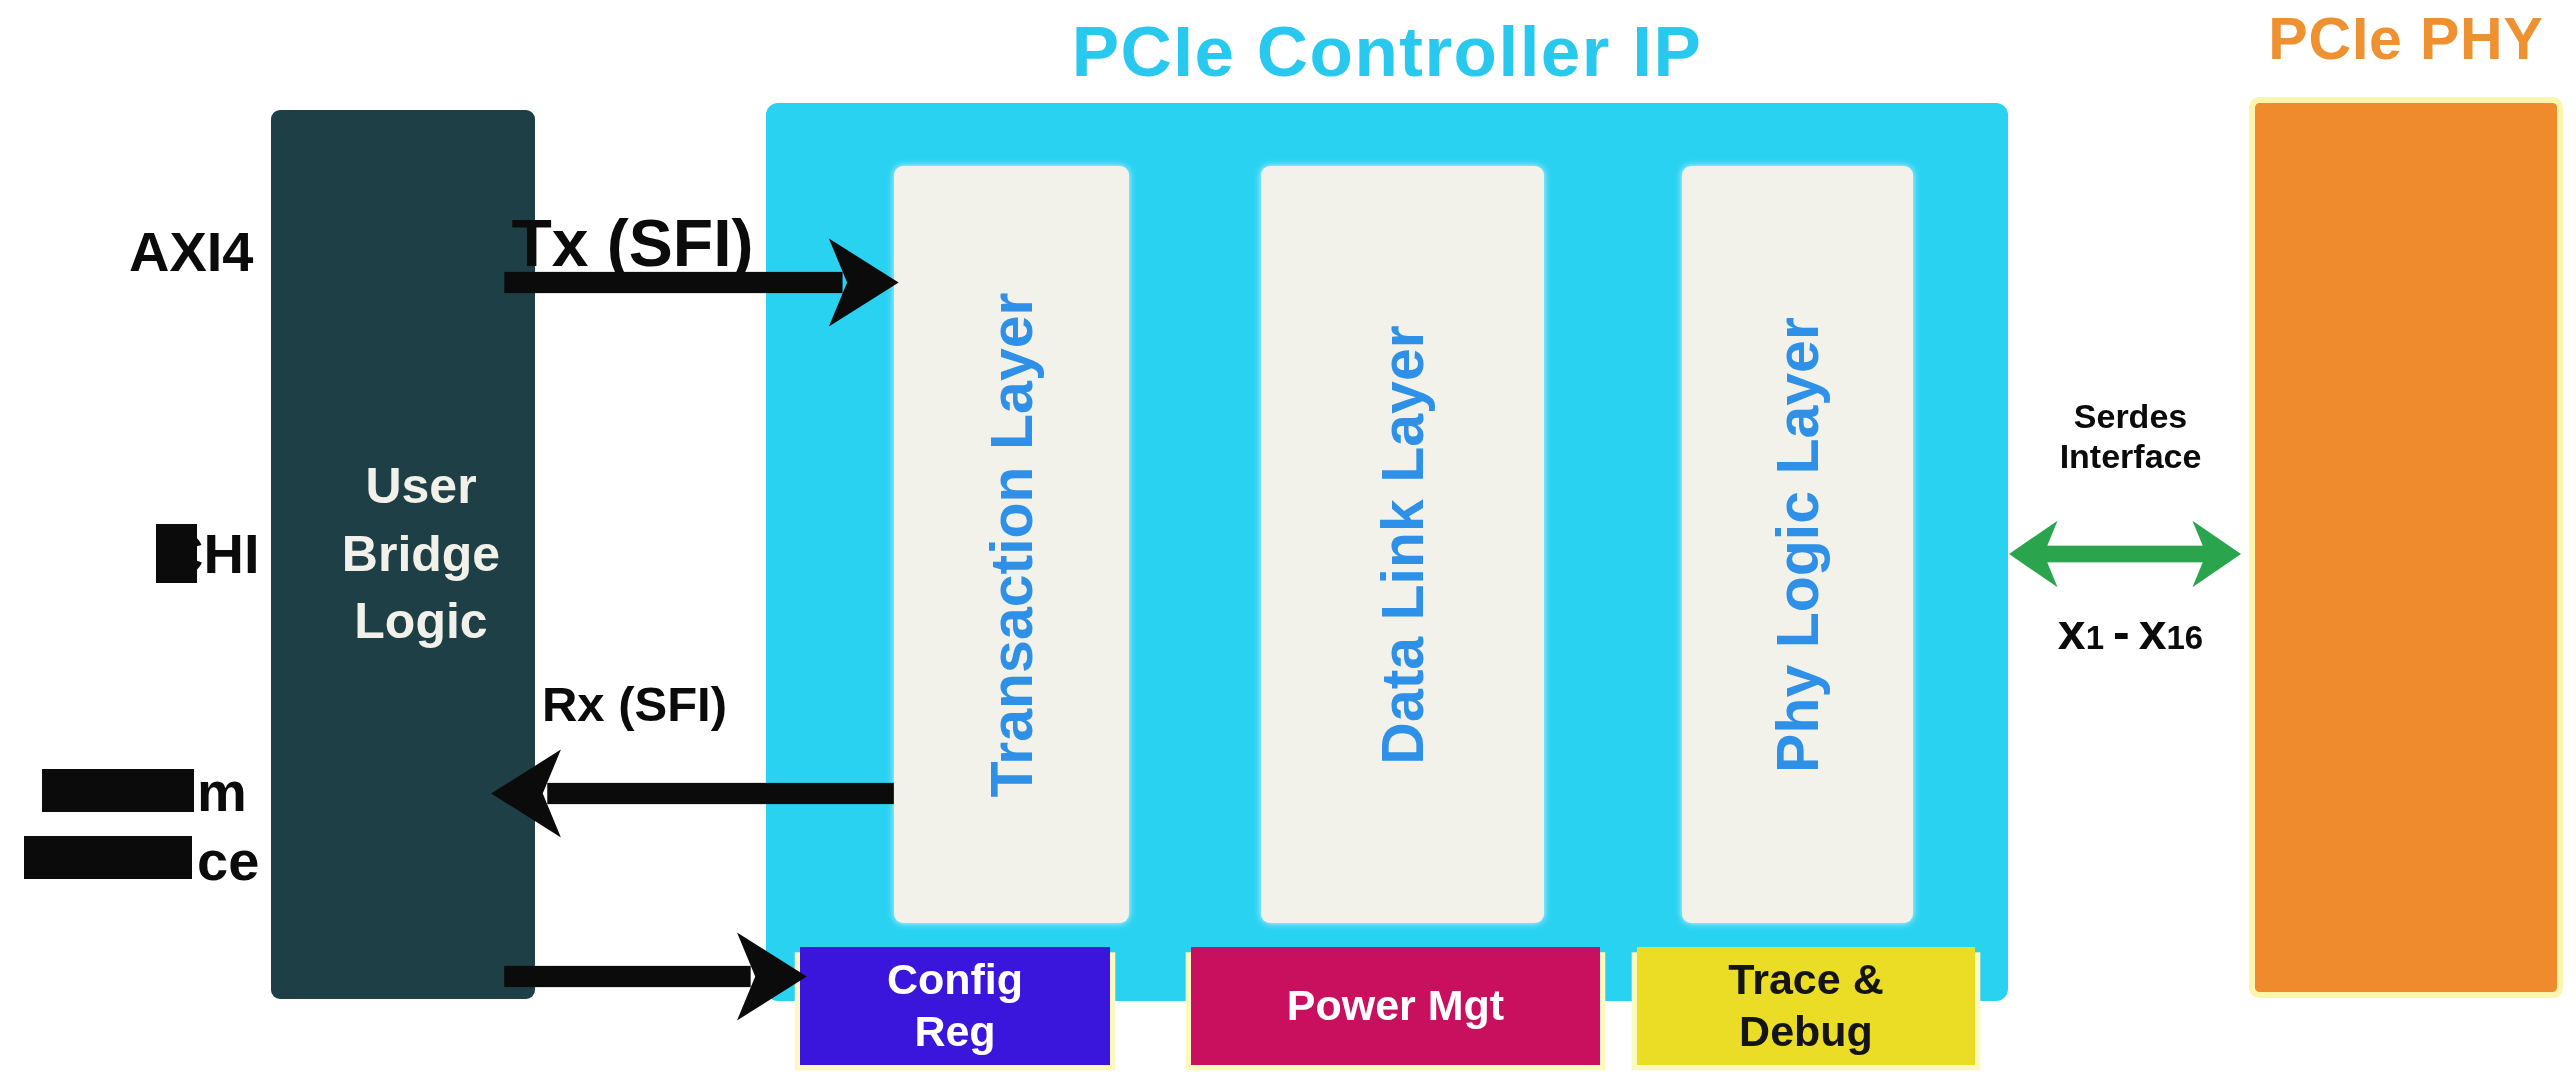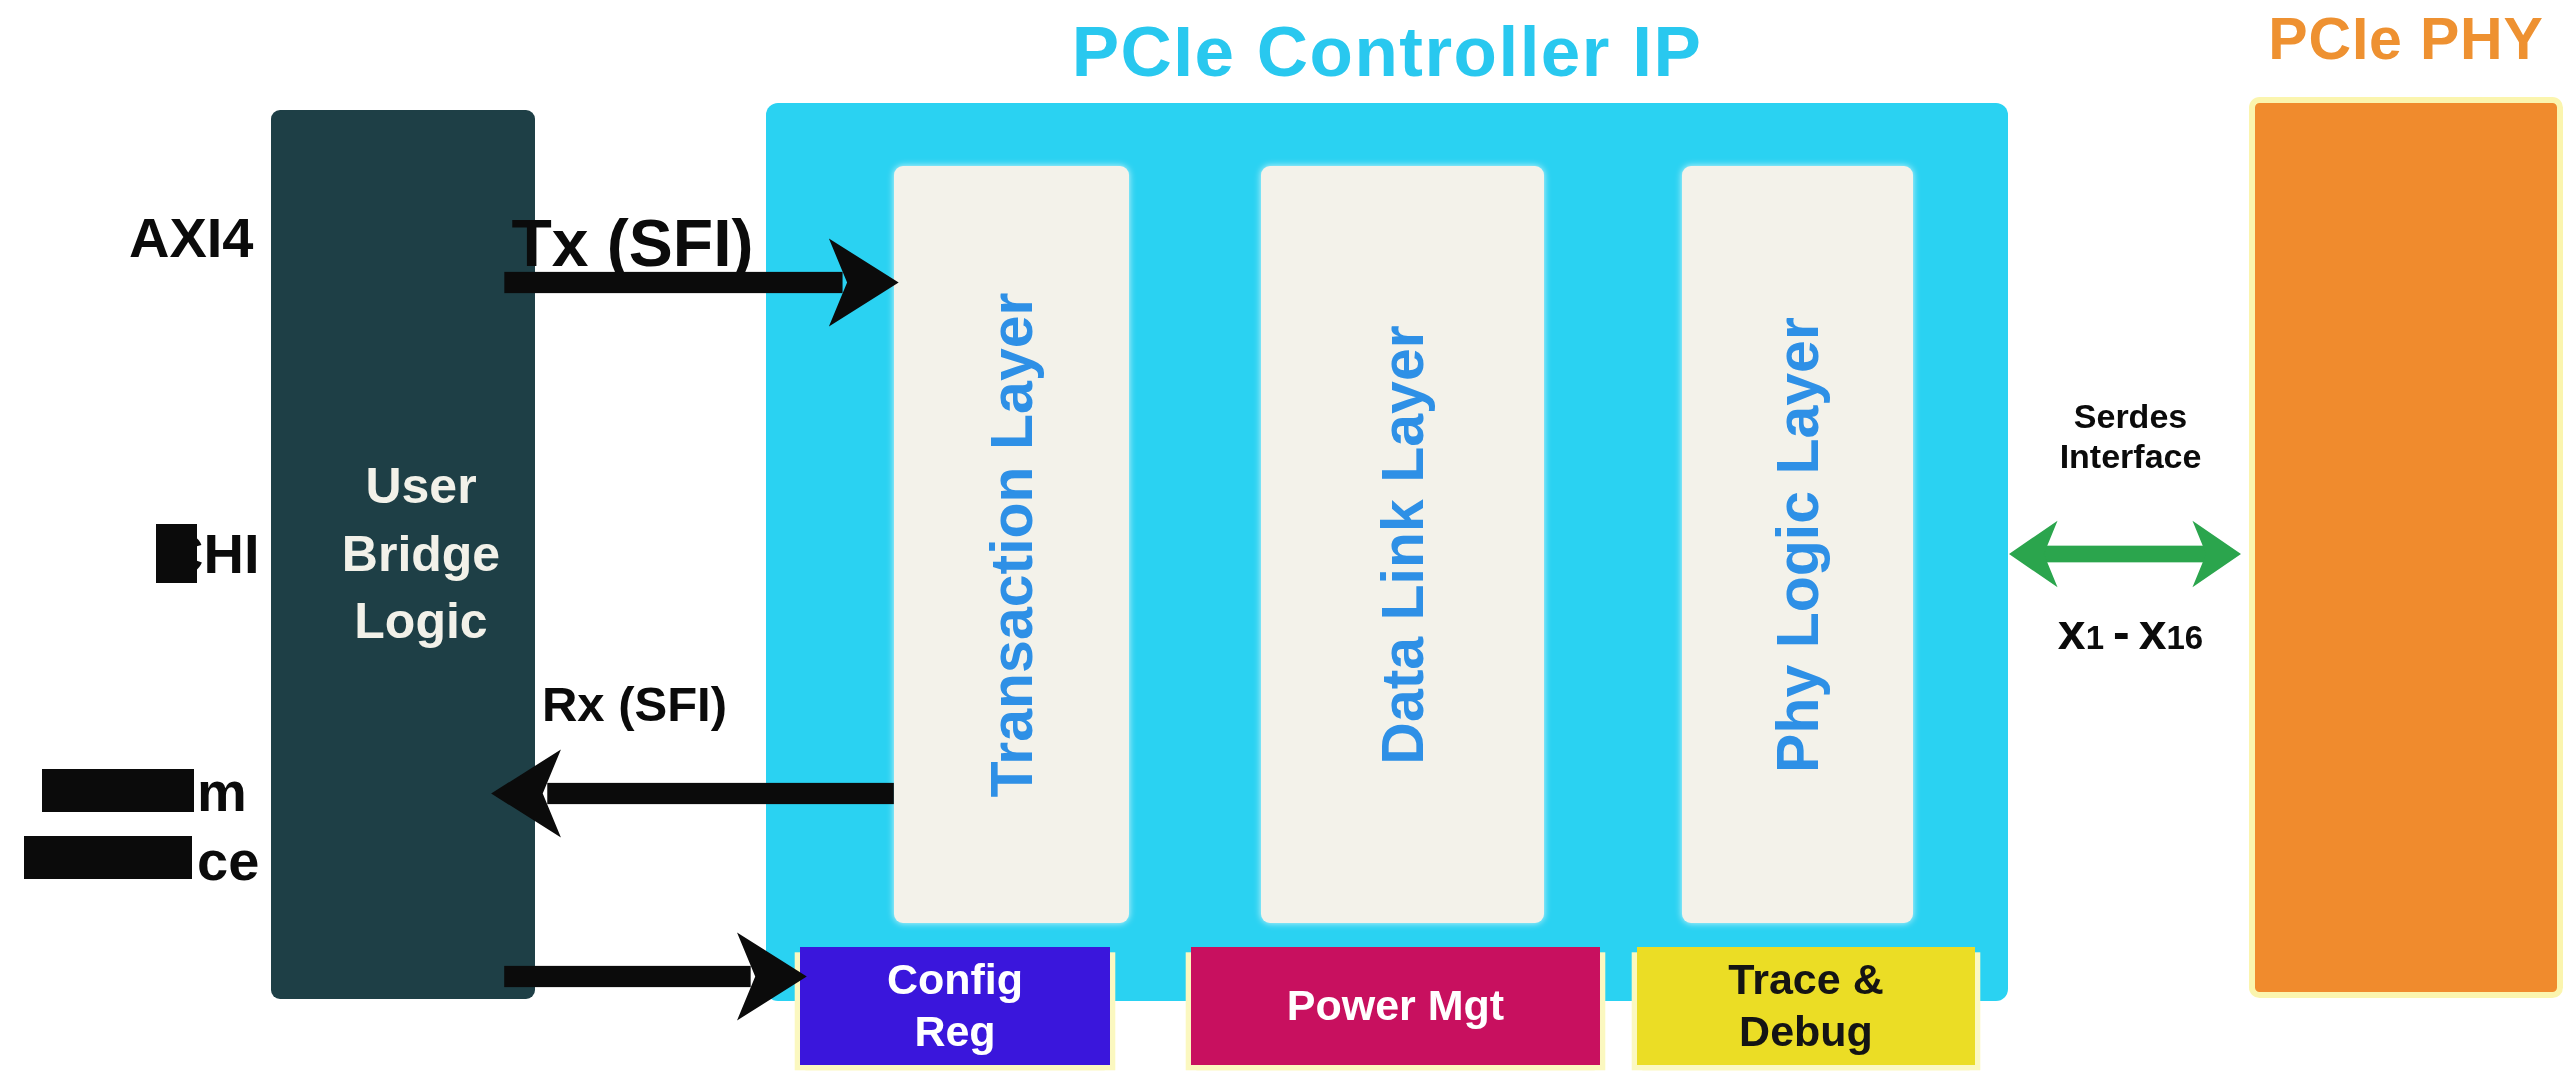--- a/index.html
+++ b/index.html
@@ -7,21 +7,21 @@
   .canvas{position:relative;width:2576px;height:1075px;background:#ffffff;overflow:hidden;border-radius:20px;}
   .abs{position:absolute;}
 
   
   .title-controller{left:766px;top:10.6px;width:1242px;text-align:center;
     font-size:71px;font-weight:bold;letter-spacing:1.5px;color:#29C8EF;}
   .title-phy{left:2249px;top:4.6px;width:314px;text-align:center;
     font-size:59px;font-weight:bold;letter-spacing:0.8px;color:#EE9131;}
 
   
-  .axi4{left:129px;top:205px;font-size:56px;font-weight:bold;color:#0b0b0b;}
+  .axi4{left:129px;top:219px;font-size:56px;font-weight:bold;color:#0b0b0b;}
   .chi-wrap{left:163px;top:521px;font-size:56px;font-weight:bold;color:#0b0b0b;}
   .chi-redaction{left:156px;top:524px;width:41px;height:59px;background:#0b0b0b;}
   .redact-bar-1{left:42px;top:769px;width:152px;height:43px;background:#0b0b0b;}
   .redact-bar-2{left:23.5px;top:836px;width:168px;height:43px;background:#0b0b0b;}
   .redact-suffix-1{left:197px;top:759px;font-size:56px;font-weight:bold;color:#0b0b0b;}
   .redact-suffix-2{left:197px;top:828px;font-size:56px;font-weight:bold;color:#0b0b0b;}
 
   
   .bridge{left:271px;top:110px;width:264px;height:889px;background:#1E3F46;
     border-radius:9px;display:flex;align-items:center;justify-content:flex-end;}

